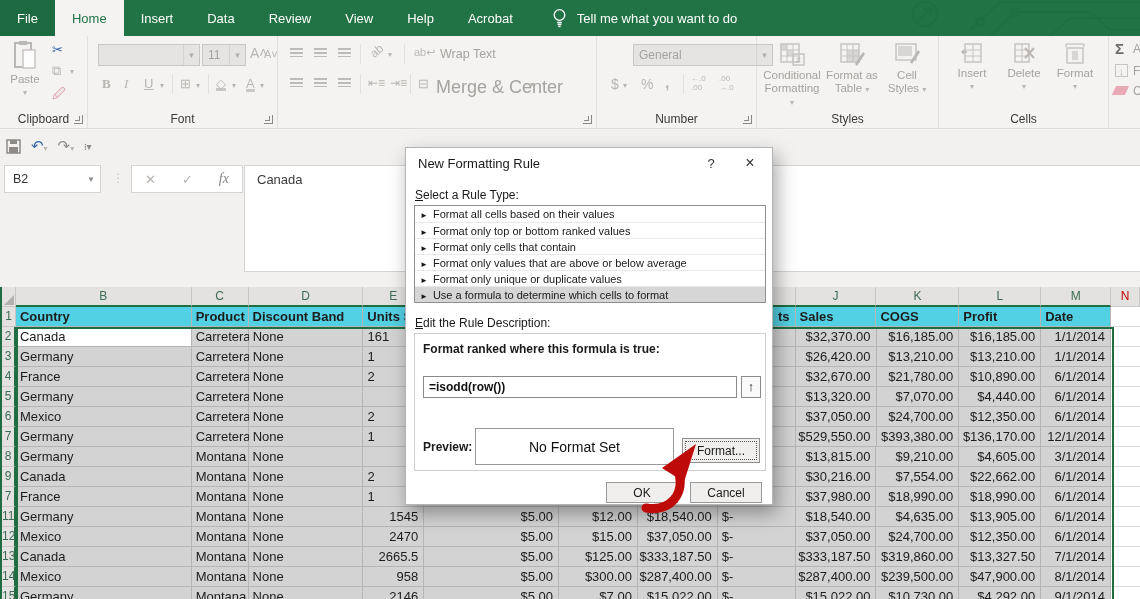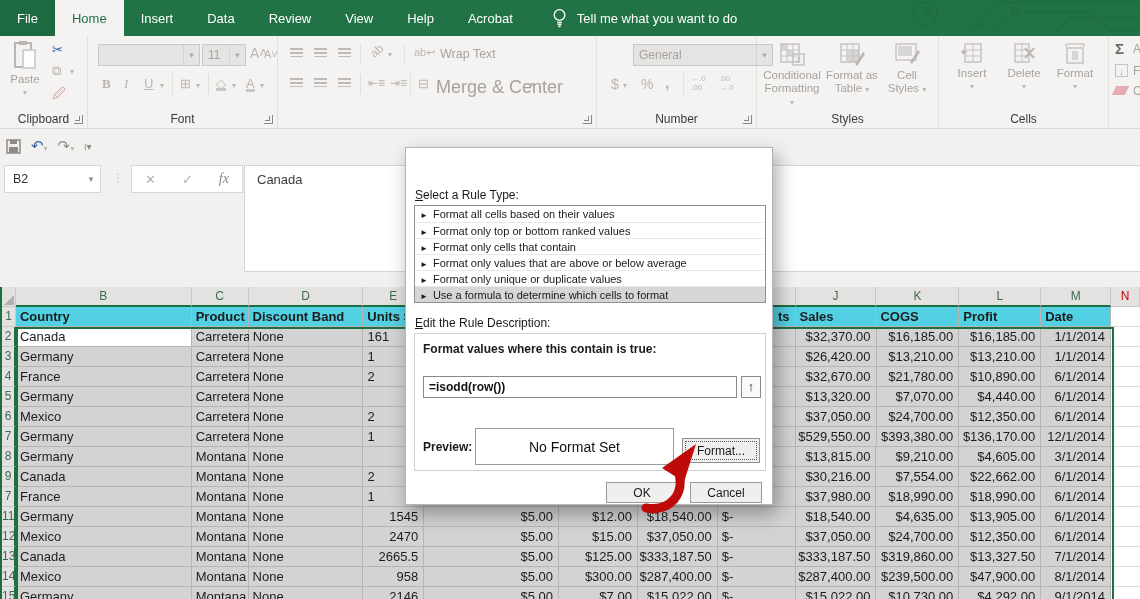--- a/index.html
+++ b/index.html
@@ -569,32 +569,37 @@
           <div class="cell al-r" style="width: 83px;">$10,730.00</div>
           <div class="cell al-r" style="width: 82px;">$4,292.00</div>
           <div class="cell al-r" style="width: 70px;">9/1/2014</div>
           <div class="cell ncol" style="width: 29px;"></div>
         </div>
       </div>
     <div class="selbox"></div>
   </div>
 
   <div class="dlg">
+    <div class="dlg-title">
+      <span class="t">New Formatting Rule</span>
+      <span class="hb">?</span>
+      <span class="cb">×</span>
+    </div>
     <div class="sel-label u1">Select a Rule Type:</div>
     <div class="rlist">
         <div class="ritem"><span class="arr">►</span>Format all cells based on their values</div>
         <div class="ritem"><span class="arr">►</span>Format only top or bottom ranked values</div>
         <div class="ritem"><span class="arr">►</span>Format only cells that contain</div>
         <div class="ritem"><span class="arr">►</span>Format only values that are above or below average</div>
         <div class="ritem"><span class="arr">►</span>Format only unique or duplicate values</div>
         <div class="ritem selected"><span class="arr">►</span>Use a formula to determine which cells to format</div>
       </div>
     <div class="edit-label u1">Edit the Rule Description:</div>
     <div class="gbox">
-      <div class="blab">Format values where this contain is true:</div>
+      <div class="blab">Format ranked where this formula is true:</div>
       <div class="finput">=isodd(row())</div>
       <div class="collapse"><span>↑</span></div>
       <div class="pv-label">Preview:</div>
       <div class="pv-box">No Format Set</div>
       <div class="fmt-btn u1">Format...</div>
     </div>
     <div class="dbtn okb">OK</div>
     <div class="dbtn cnb">Cancel</div>
   </div>
 

